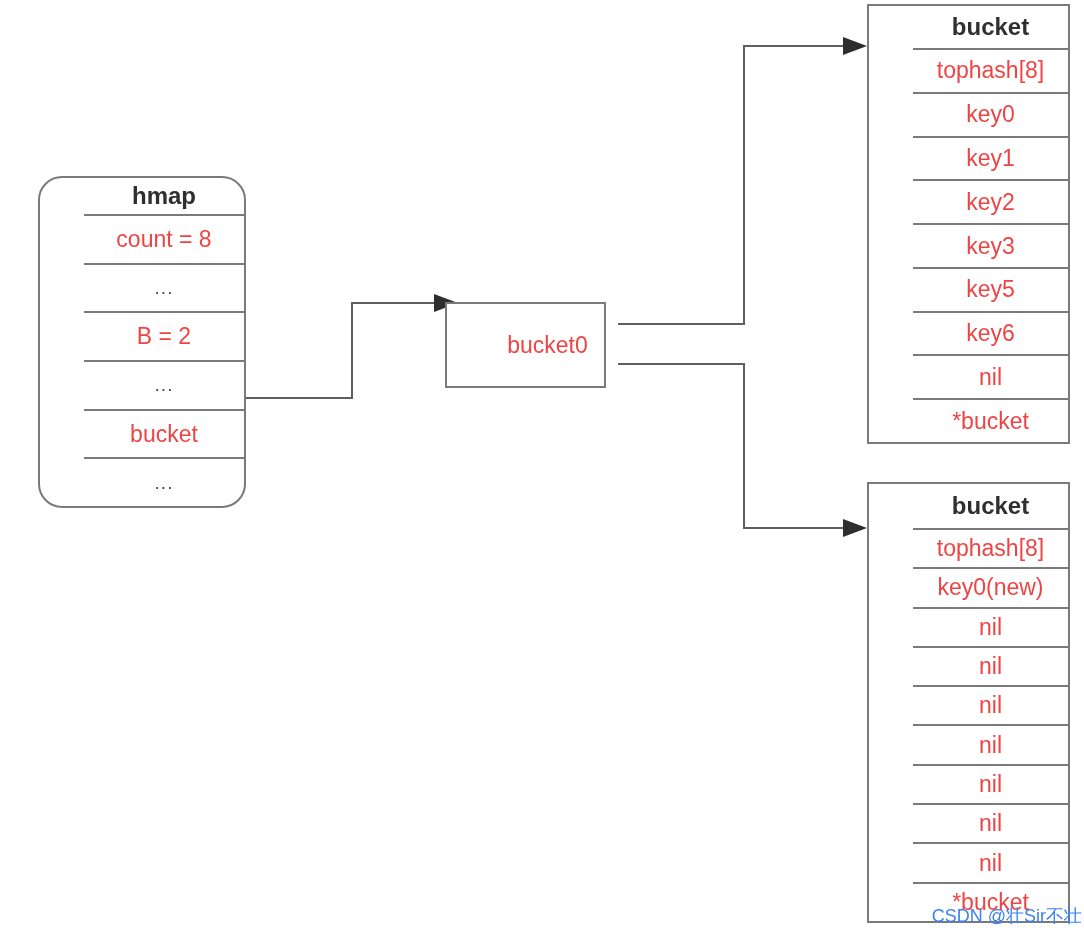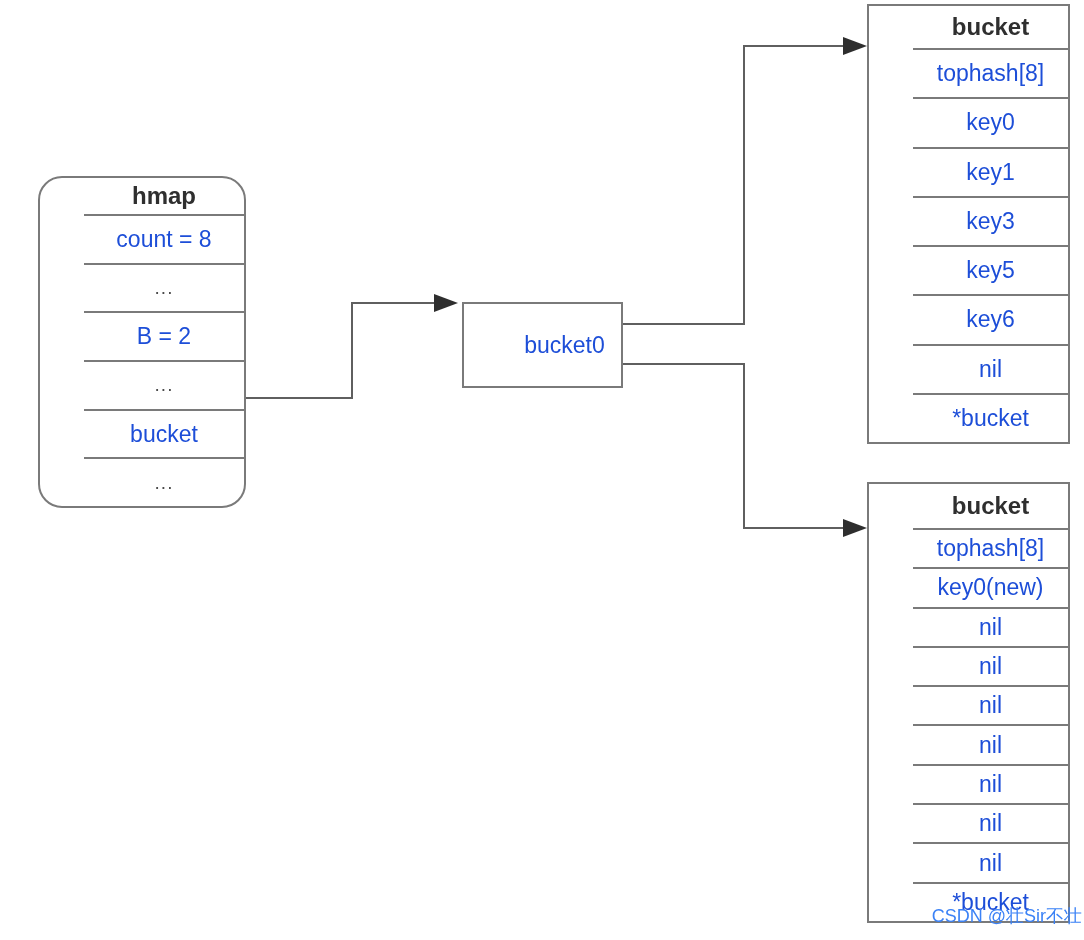--- a/index.html
+++ b/index.html
@@ -34,32 +34,32 @@
     color: #2f2f2f;
     border-bottom: 2px solid #7a7a7a;
     box-sizing: border-box;
   }
   .row {
     flex: 1 1 0;
     display: flex;
     align-items: center;
     justify-content: center;
     font-size: 23px;
-    color: #1d4ed8;
+    color: #ef4444;
     border-bottom: 2px solid #7a7a7a;
     box-sizing: border-box;
     white-space: nowrap;
   }
   .row:last-child { border-bottom: none; }
   .row.ellipsis { font-size: 19px; color: #4a4a4a; letter-spacing: 1px; }
   .row.italic { }
 
   .hmap-box   { left: 38px;  top: 176px; width: 208px; height: 332px; border-radius: 24px; }
   .hmap-box .box-title { height: 38px; }
-  .pointers-box { left: 462px; top: 302px; width: 161px; height: 86px; }
+  .pointers-box { left: 445px; top: 302px; width: 161px; height: 86px; }
   .bucket-top-box { left: 867px; top: 4px;   width: 203px; height: 440px; }
   .bucket-top-box .box-title { height: 44px; }
   .bucket-bottom-box { left: 867px; top: 482px; width: 203px; height: 441px; }
   .bucket-bottom-box .box-title { height: 46px; }
 
   .connector-layer {
     position: absolute;
     left: 0; top: 0;
     width: 1084px;
     height: 940px;
@@ -104,20 +104,21 @@
 
   <div class="box pointers-box">
     <div class="row">bucket0</div>
   </div>
 
   <div class="box bucket-top-box">
     <div class="box-title">bucket</div>
     <div class="row">tophash[8]</div>
     <div class="row">key0</div>
     <div class="row">key1</div>
+    <div class="row">key2</div>
     <div class="row">key3</div>
     <div class="row">key5</div>
     <div class="row">key6</div>
     <div class="row">nil</div>
     <div class="row">*bucket</div>
   </div>
 
   <div class="box bucket-bottom-box">
     <div class="box-title">bucket</div>
     <div class="row">tophash[8]</div>

